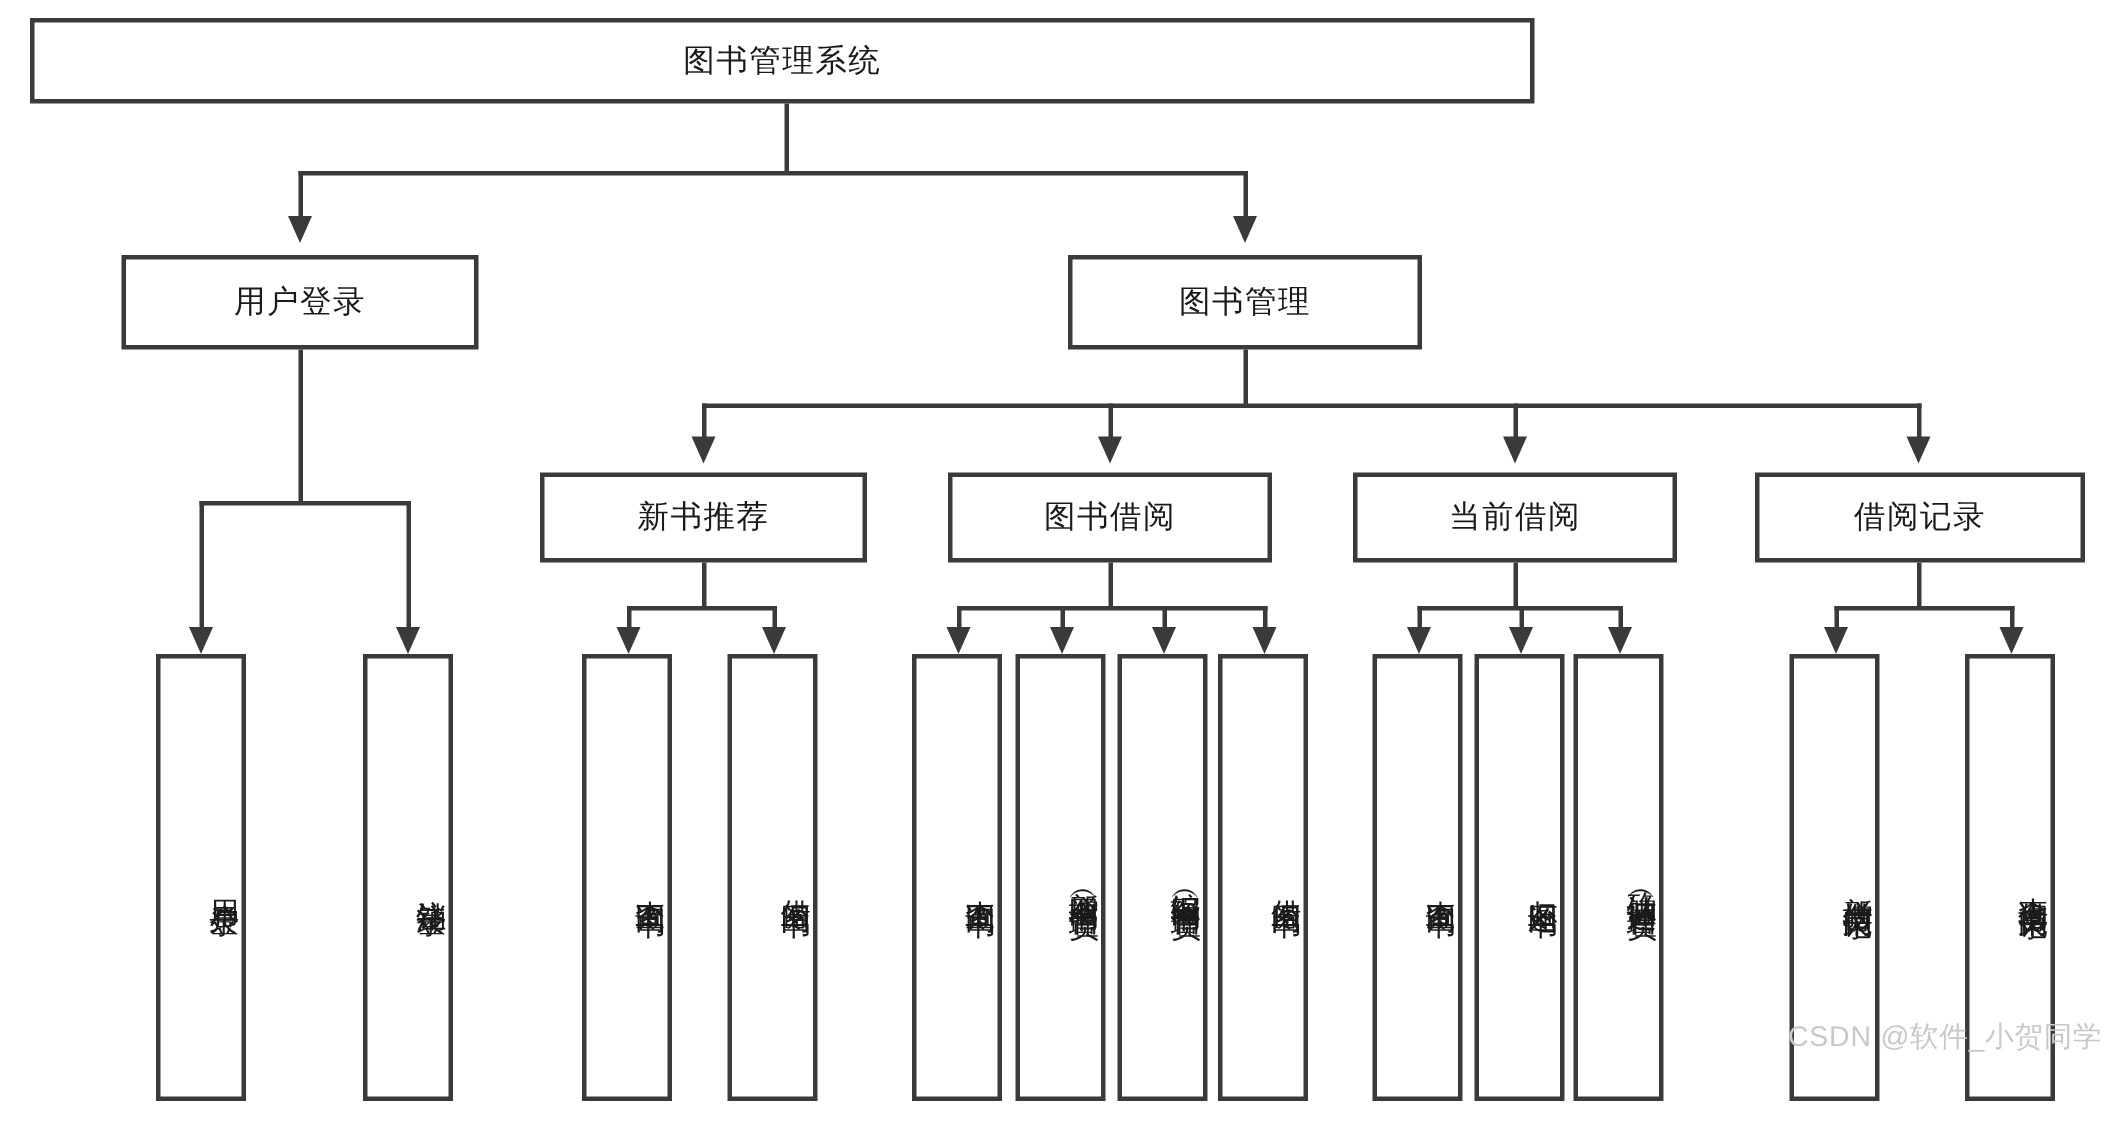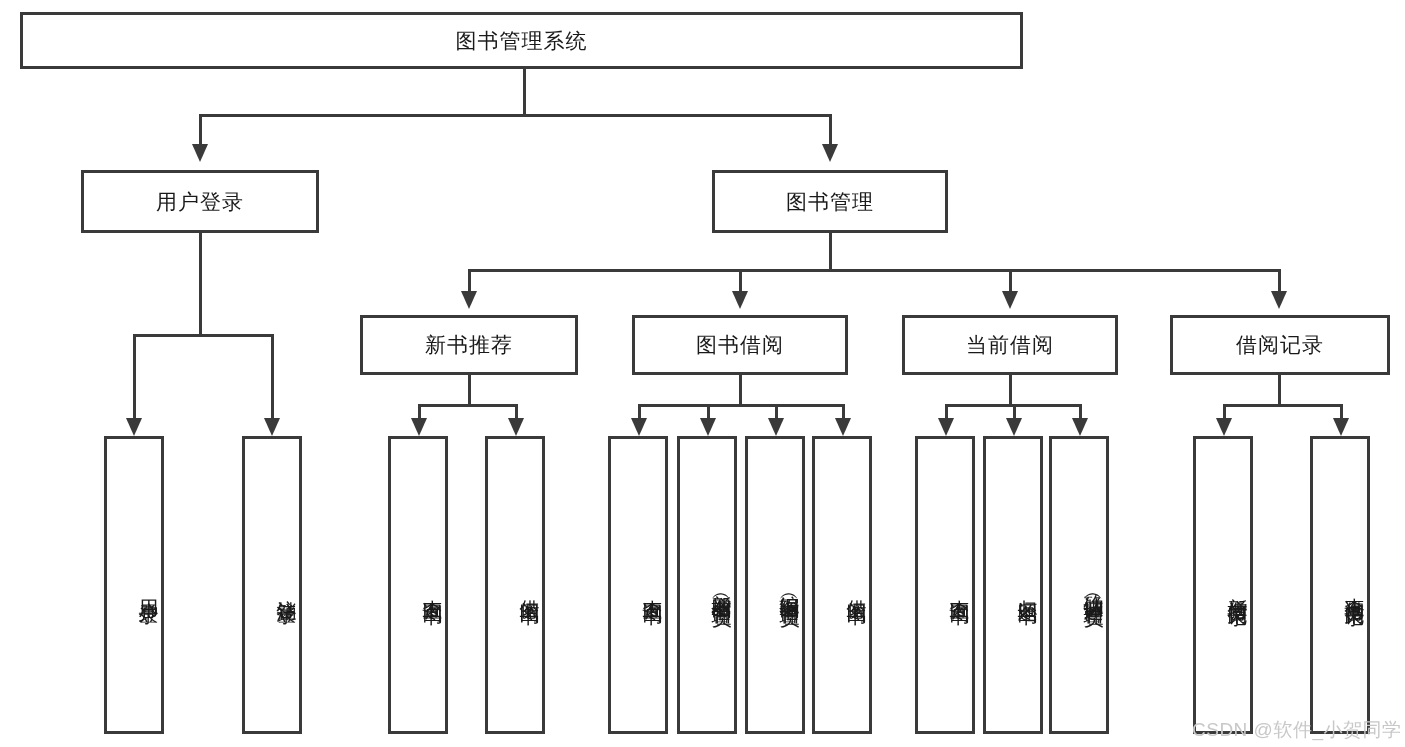--- a/index.html
+++ b/index.html
@@ -199,15 +199,15 @@
     <span class="vlabel">确认归还（管理员）</span>
   </div>
 
   <div class="node v" style="left:1193px; top:436px; width:60px; height:298px;">
     <span class="vlabel">新增借阅记录</span>
   </div>
   <div class="node v" style="left:1310px; top:436px; width:60px; height:298px;">
     <span class="vlabel">查询借阅记录</span>
   </div>
 
-  <div class="watermark" style="left:1192px; top:717px;">CSDN @软件_小贺同学</div>
+  <div class="watermark" style="left:1192px; top:678px;">CSDN @软件_小贺同学</div>
 
 </div>
 
 </body></html>

